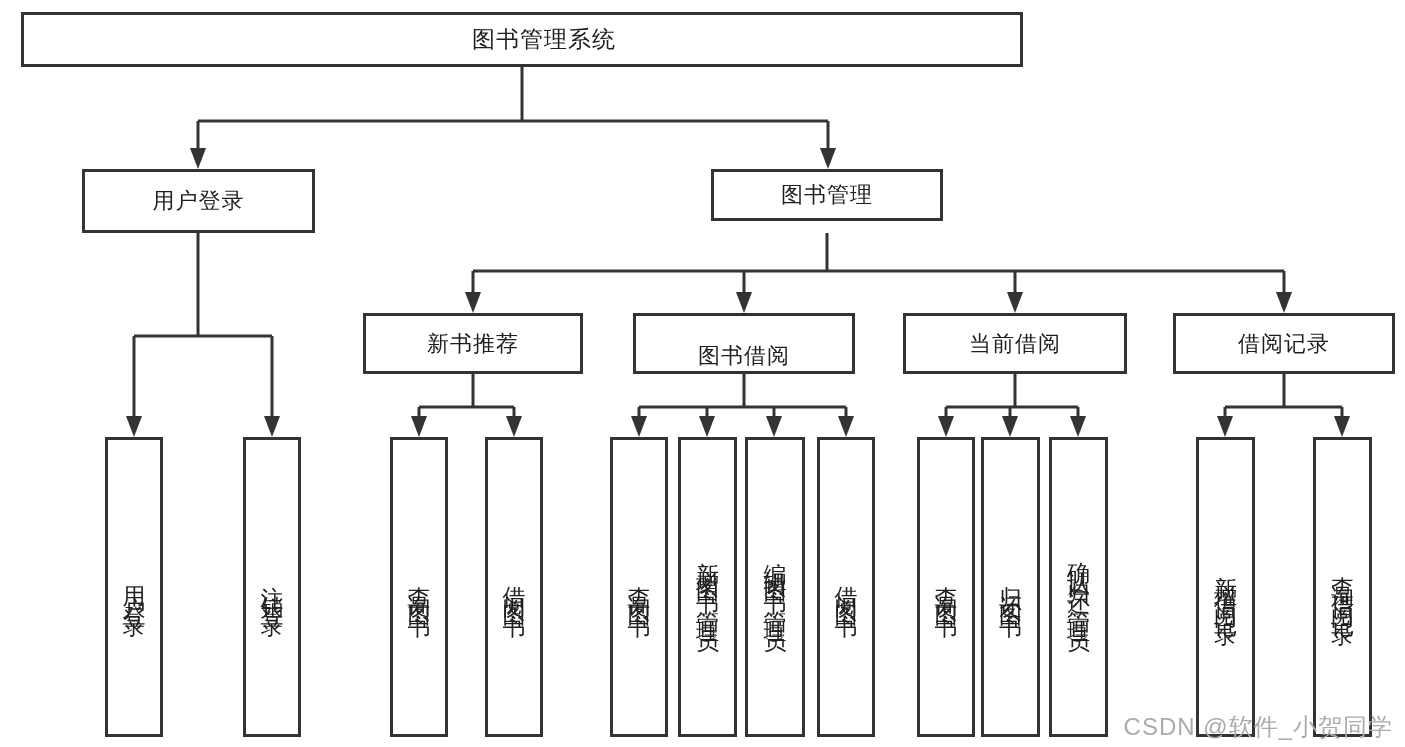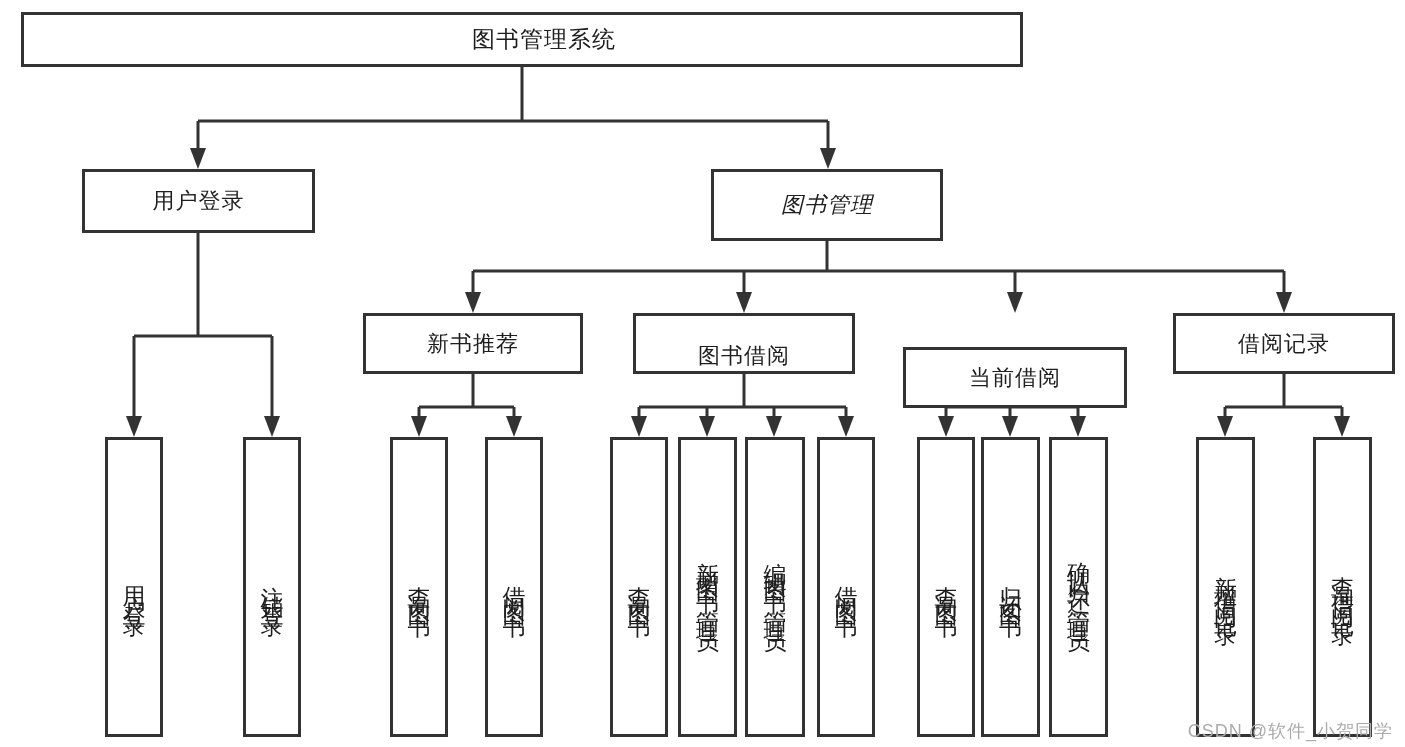--- a/index.html
+++ b/index.html
@@ -49,21 +49,21 @@
     text-orientation: mixed;
     letter-spacing: 0.42em;
     line-height: 1;
     text-align: center;
   }
 
   .watermark {
     position: absolute;
     right: 12px;
     bottom: 4px;
-    font-size: 18px;
+    font-size: 24px;
     color: var(--watermark);
     letter-spacing: 1px;
     z-index: 5;
     pointer-events: none;
   }
 </style>
 </head>
 <body>
 
 <div class="canvas">
@@ -144,31 +144,31 @@
     </g>
   </svg>
 
   <div class="node h root" style="left:21px; top:12px; width:1002px; height:55px;">
     <span>图书管理系统</span>
   </div>
 
   <div class="node h" style="left:82px; top:169px; width:233px; height:64px;">
     <span>用户登录</span>
   </div>
-  <div class="node h" style="left:711px; top:169px; width:232px; height:72px;font-style:italic;">
+  <div class="node h" style="left:711px; top:169px; width:232px; height:52px;">
     <span>图书管理</span>
   </div>
 
   <div class="node h" style="left:363px; top:313px; width:220px; height:61px;text-align:center;">
     <span>新书推荐</span>
   </div>
   <div class="node h" style="left:633px; top:313px; width:222px; height:61px;align-items:flex-end;">
     <span>图书借阅</span>
   </div>
-  <div class="node h" style="left:903px; top:313px; width:224px; height:61px;margin-top:34px;">
+  <div class="node h" style="left:903px; top:313px; width:224px; height:61px;">
     <span>当前借阅</span>
   </div>
   <div class="node h" style="left:1173px; top:313px; width:222px; height:61px;text-align:center;">
     <span>借阅记录</span>
   </div>
 
   <div class="node v" style="left:105px; top:437px; width:58px; height:300px;">
     <span>用户登录</span>
   </div>
   <div class="node v" style="left:243px; top:437px; width:58px; height:300px;">

